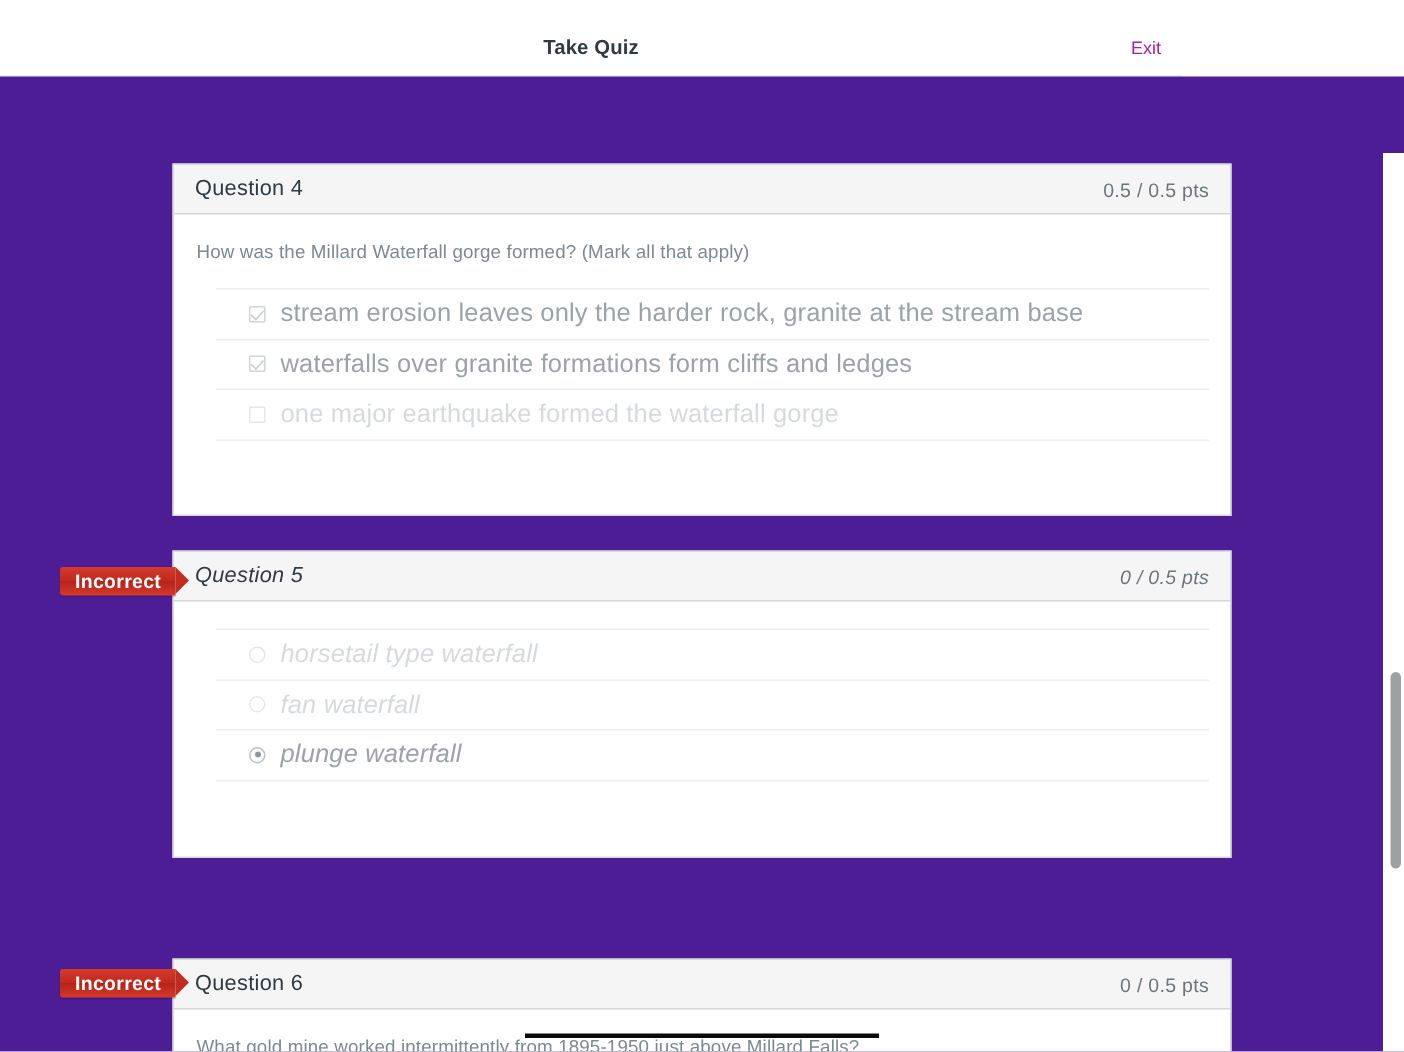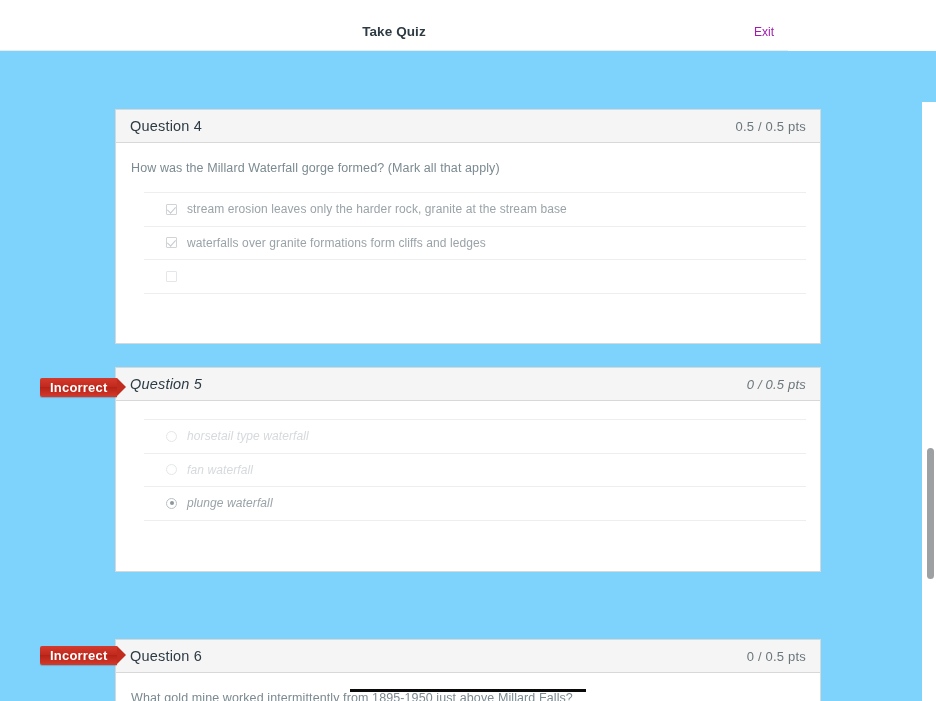--- a/index.html
+++ b/index.html
@@ -59,21 +59,21 @@
     color: #a21caf;
     text-decoration: none;
     cursor: pointer;
   }
 
   
   .content {
     position: relative;
     width: 936px;
     height: 650px;
-    background: #7dd3fc;
+    background: #4c1d95;
     overflow: hidden;
   }
 
   .question {
     position: absolute;
     left: 115px;
     width: 706px;
     background: #ffffff;
     border: 1px solid #d8d8d8;
   }
@@ -119,21 +119,21 @@
     display: flex;
     align-items: center;
     height: 33.5px;
     border-bottom: 1px solid #eeeeee;
     padding-left: 22px;
     cursor: pointer;
   }
   .answer:last-child { border-bottom: 1px solid #eeeeee; }
 
   .answer-label {
-    font-size: 12px;
+    font-size: 17px;
     color: #b4bcc0;
     margin-left: 10px;
     letter-spacing: .1px;
     white-space: nowrap;
   }
   .answer.dim .answer-label { color: #d6dadd; }
   .answer.sel  .answer-label { color: #9aa3a8; }
 
   
   .box {
@@ -257,20 +257,21 @@
               <div class="answer sel">
                 <span class="box checked"></span>
                 <span class="answer-label">stream erosion leaves only the harder rock, granite at the stream base</span>
               </div>
               <div class="answer sel">
                 <span class="box checked"></span>
                 <span class="answer-label">waterfalls over granite formations form cliffs and ledges</span>
               </div>
               <div class="answer dim">
                 <span class="box faint"></span>
+                <span class="answer-label">one major earthquake formed the waterfall gorge</span>
               </div>
             </div>
           </div>
         </div>
         <div class="question" style="top: 316px; height: 205px; font-style: italic;">
           <div class="q-header">
             <div class="q-name">Question 5</div>
             <div class="q-points">0 / 0.5 pts</div>
           </div>
           <div class="q-body">

